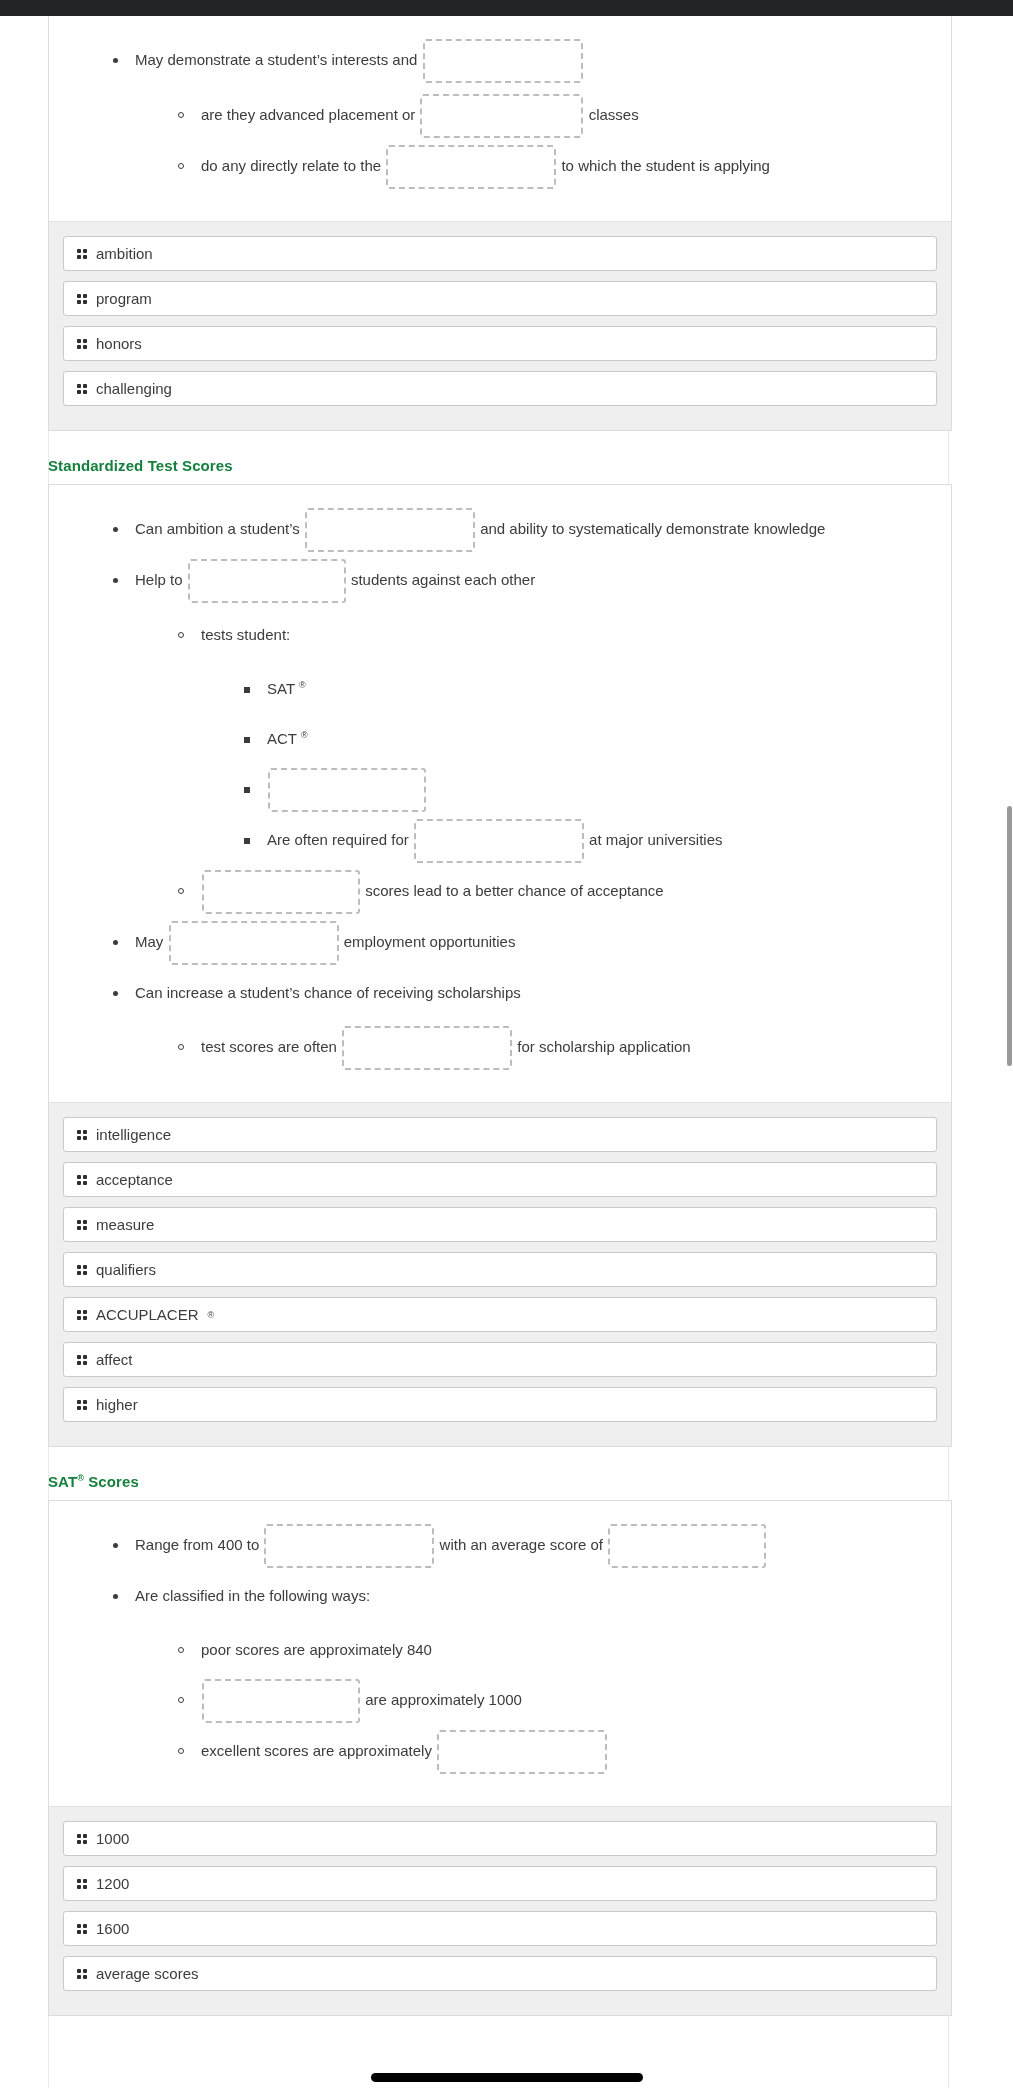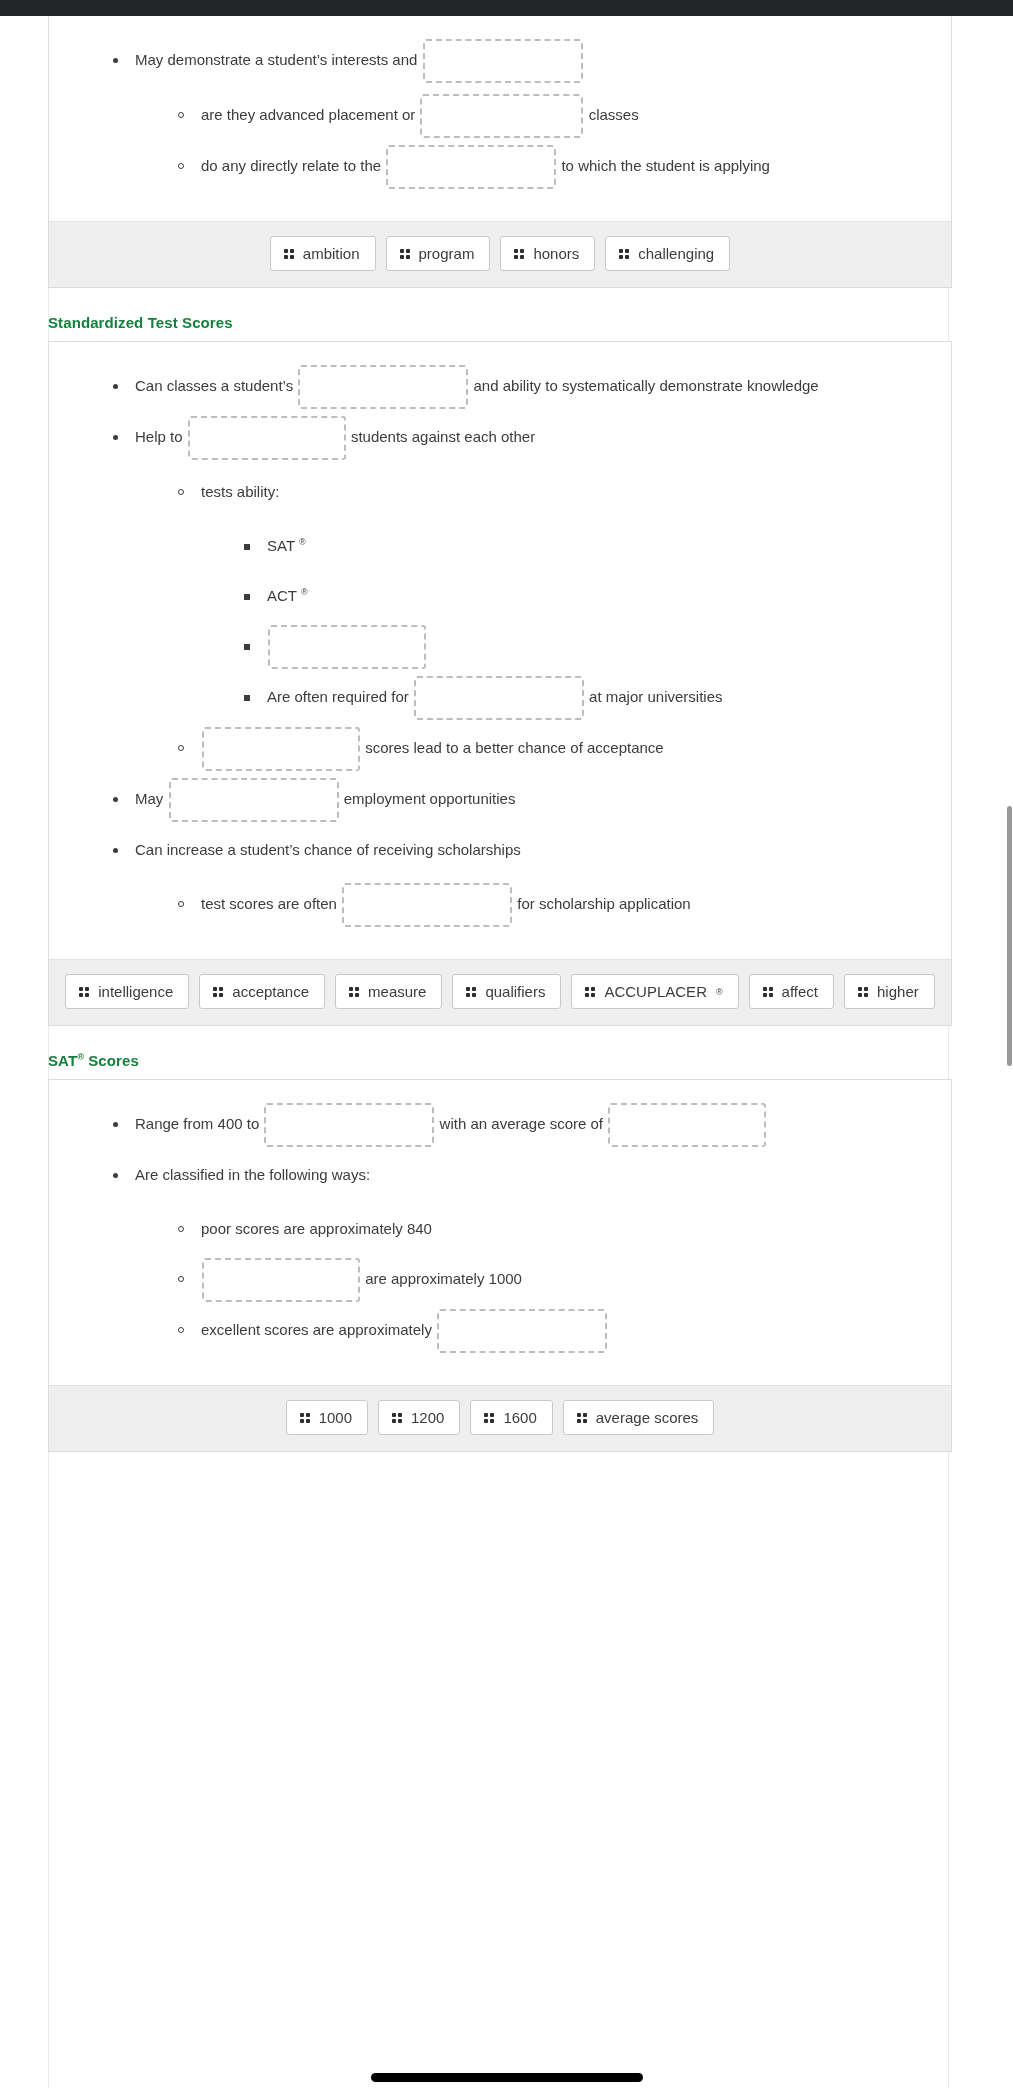--- a/index.html
+++ b/index.html
@@ -49,25 +49,26 @@
     padding: 22px 26px 26px 26px;
   }
   .act-body.first {
     border-top: none;
   }
   .wordbank {
     background: #efefef;
     border: 1px solid #dcdcdc;
     border-top: 1px solid #e4e4e4;
     box-sizing: border-box;
-    padding: 14px 14px 16px 14px;
+    padding: 14px 14px 24px 14px;
     display: flex;
     flex-wrap: wrap;
     justify-content: center;
     gap: 10px 10px;
+    flex-direction: column;
   }
   .chip {
     background: #ffffff;
     border: 1px solid #c9c9c9;
     border-radius: 3px;
     padding: 9px 15px 9px 13px;
     font-size: 15px;
     color: #3c3c3c;
     display: inline-flex;
     align-items: center;
@@ -285,23 +286,23 @@
               <i></i>
             </span>
             <span>challenging</span>
           </div>
         </div>
       </div>
       <div class="sec-head"><span>Standardized Test Scores</span></div>
       <div class="activity">
         <div class="act-body">
           <ul class="lvl1">
-            <li><span>Can classes a student’s</span> <span class="drop w7"></span> <span>and ability to systematically demonstrate knowledge</span> </li>
+            <li><span>Can ambition a student’s</span> <span class="drop w7"></span> <span>and ability to systematically demonstrate knowledge</span> </li>
             <li><span>Help to</span> <span class="drop w6"></span> <span>students against each other</span> <ul class="lvl2">
-                <li><span>tests ability:</span> <ul class="lvl3">
+                <li><span>tests student:</span> <ul class="lvl3">
                     <li><span>SAT</span> <sup>®</sup> </li>
                     <li><span>ACT</span> <sup>®</sup> </li>
                     <li><span class="drop w6"></span> </li>
                     <li><span>Are often required for</span> <span class="drop w7"></span> <span>at major universities</span> </li>
                   </ul></li>
                 <li><span class="drop w6"></span> <span>scores lead to a better chance of acceptance</span> </li>
               </ul></li>
             <li><span>May</span> <span class="drop w7"></span> <span>employment opportunities</span> </li>
             <li><span>Can increase a student’s chance of receiving scholarships</span> <ul class="lvl2">
                 <li><span>test scores are often</span> <span class="drop w7"></span> <span>for scholarship application</span> </li>

